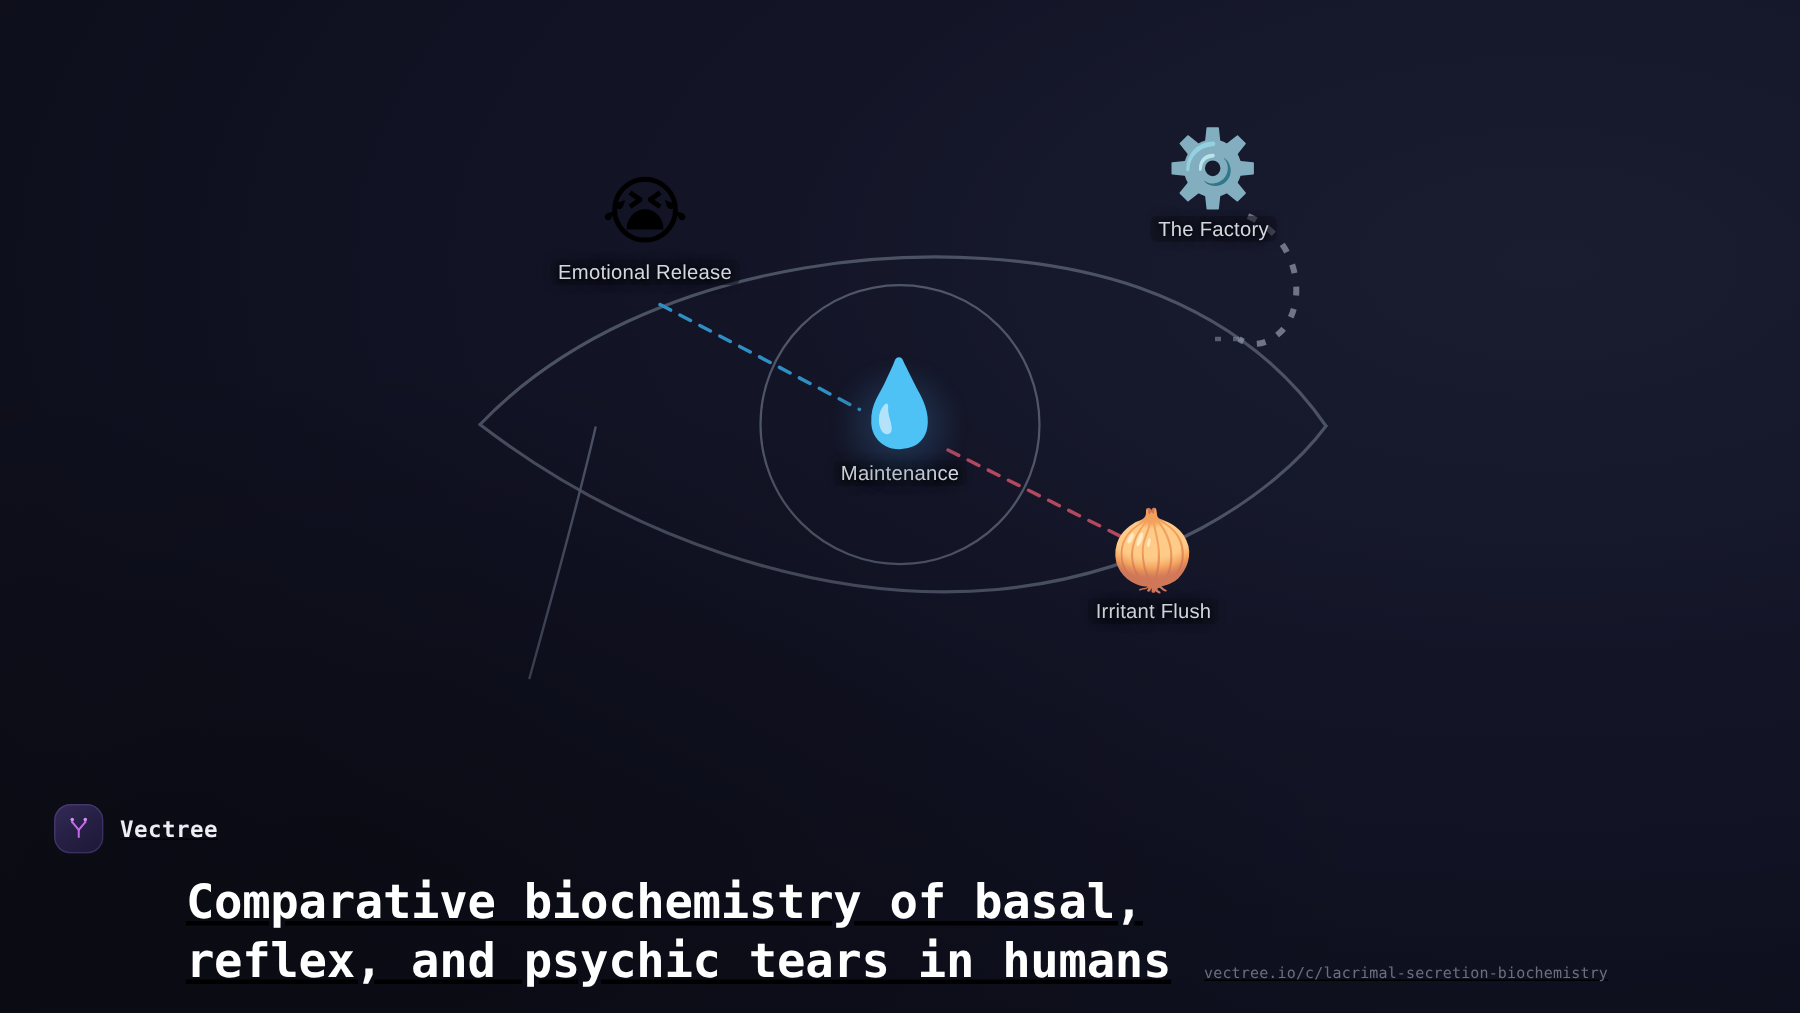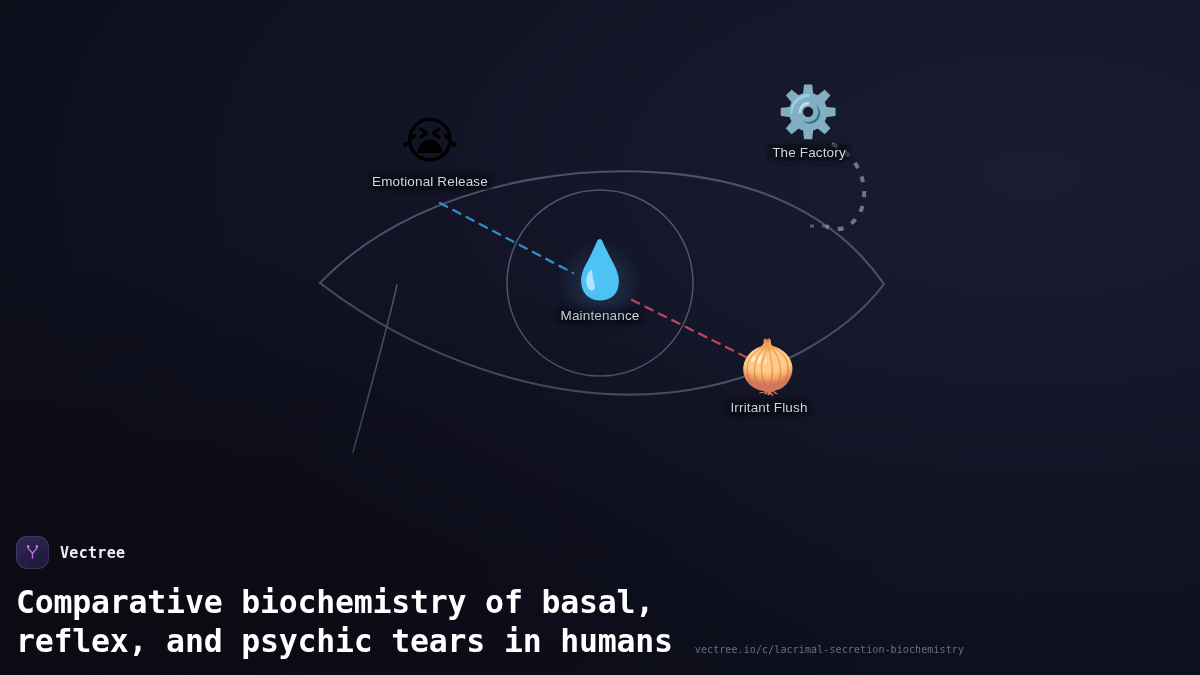--- a/index.html
+++ b/index.html
@@ -86,23 +86,24 @@
 
   #node-irritant { left: 769px; top: 379px; }
   #node-irritant .node-glyph { font-size: 50px; }
 
   
   #footer {
     position: absolute;
     left: 0;
     bottom: 0;
     width: 1184px;
-    padding: 0 24px 14px 16px;
+    padding: 0 24px 14px 36px;
     box-sizing: border-box;
     z-index: 5;
+    text-decoration: underline;
   }
   #brand-row {
     display: flex;
     align-items: center;
     gap: 11px;
     margin-bottom: 14px;
   }
   #brand-logo {
     width: 33px;
     height: 33px;
@@ -118,20 +119,21 @@
     font-family: "DejaVu Sans Mono", monospace;
     font-weight: bold;
     font-size: 15px;
     color: #eceef4;
     letter-spacing: 0.3px;
   }
   #title-row {
     display: flex;
     align-items: flex-end;
     gap: 22px;
+    justify-content: center;
   }
   #page-title {
     font-family: "DejaVu Sans Mono", monospace;
     font-weight: bold;
     font-size: 31.5px;
     line-height: 39px;
     color: #ffffff;
     letter-spacing: -0.2px;
     white-space: pre-line;
     margin: 0;

